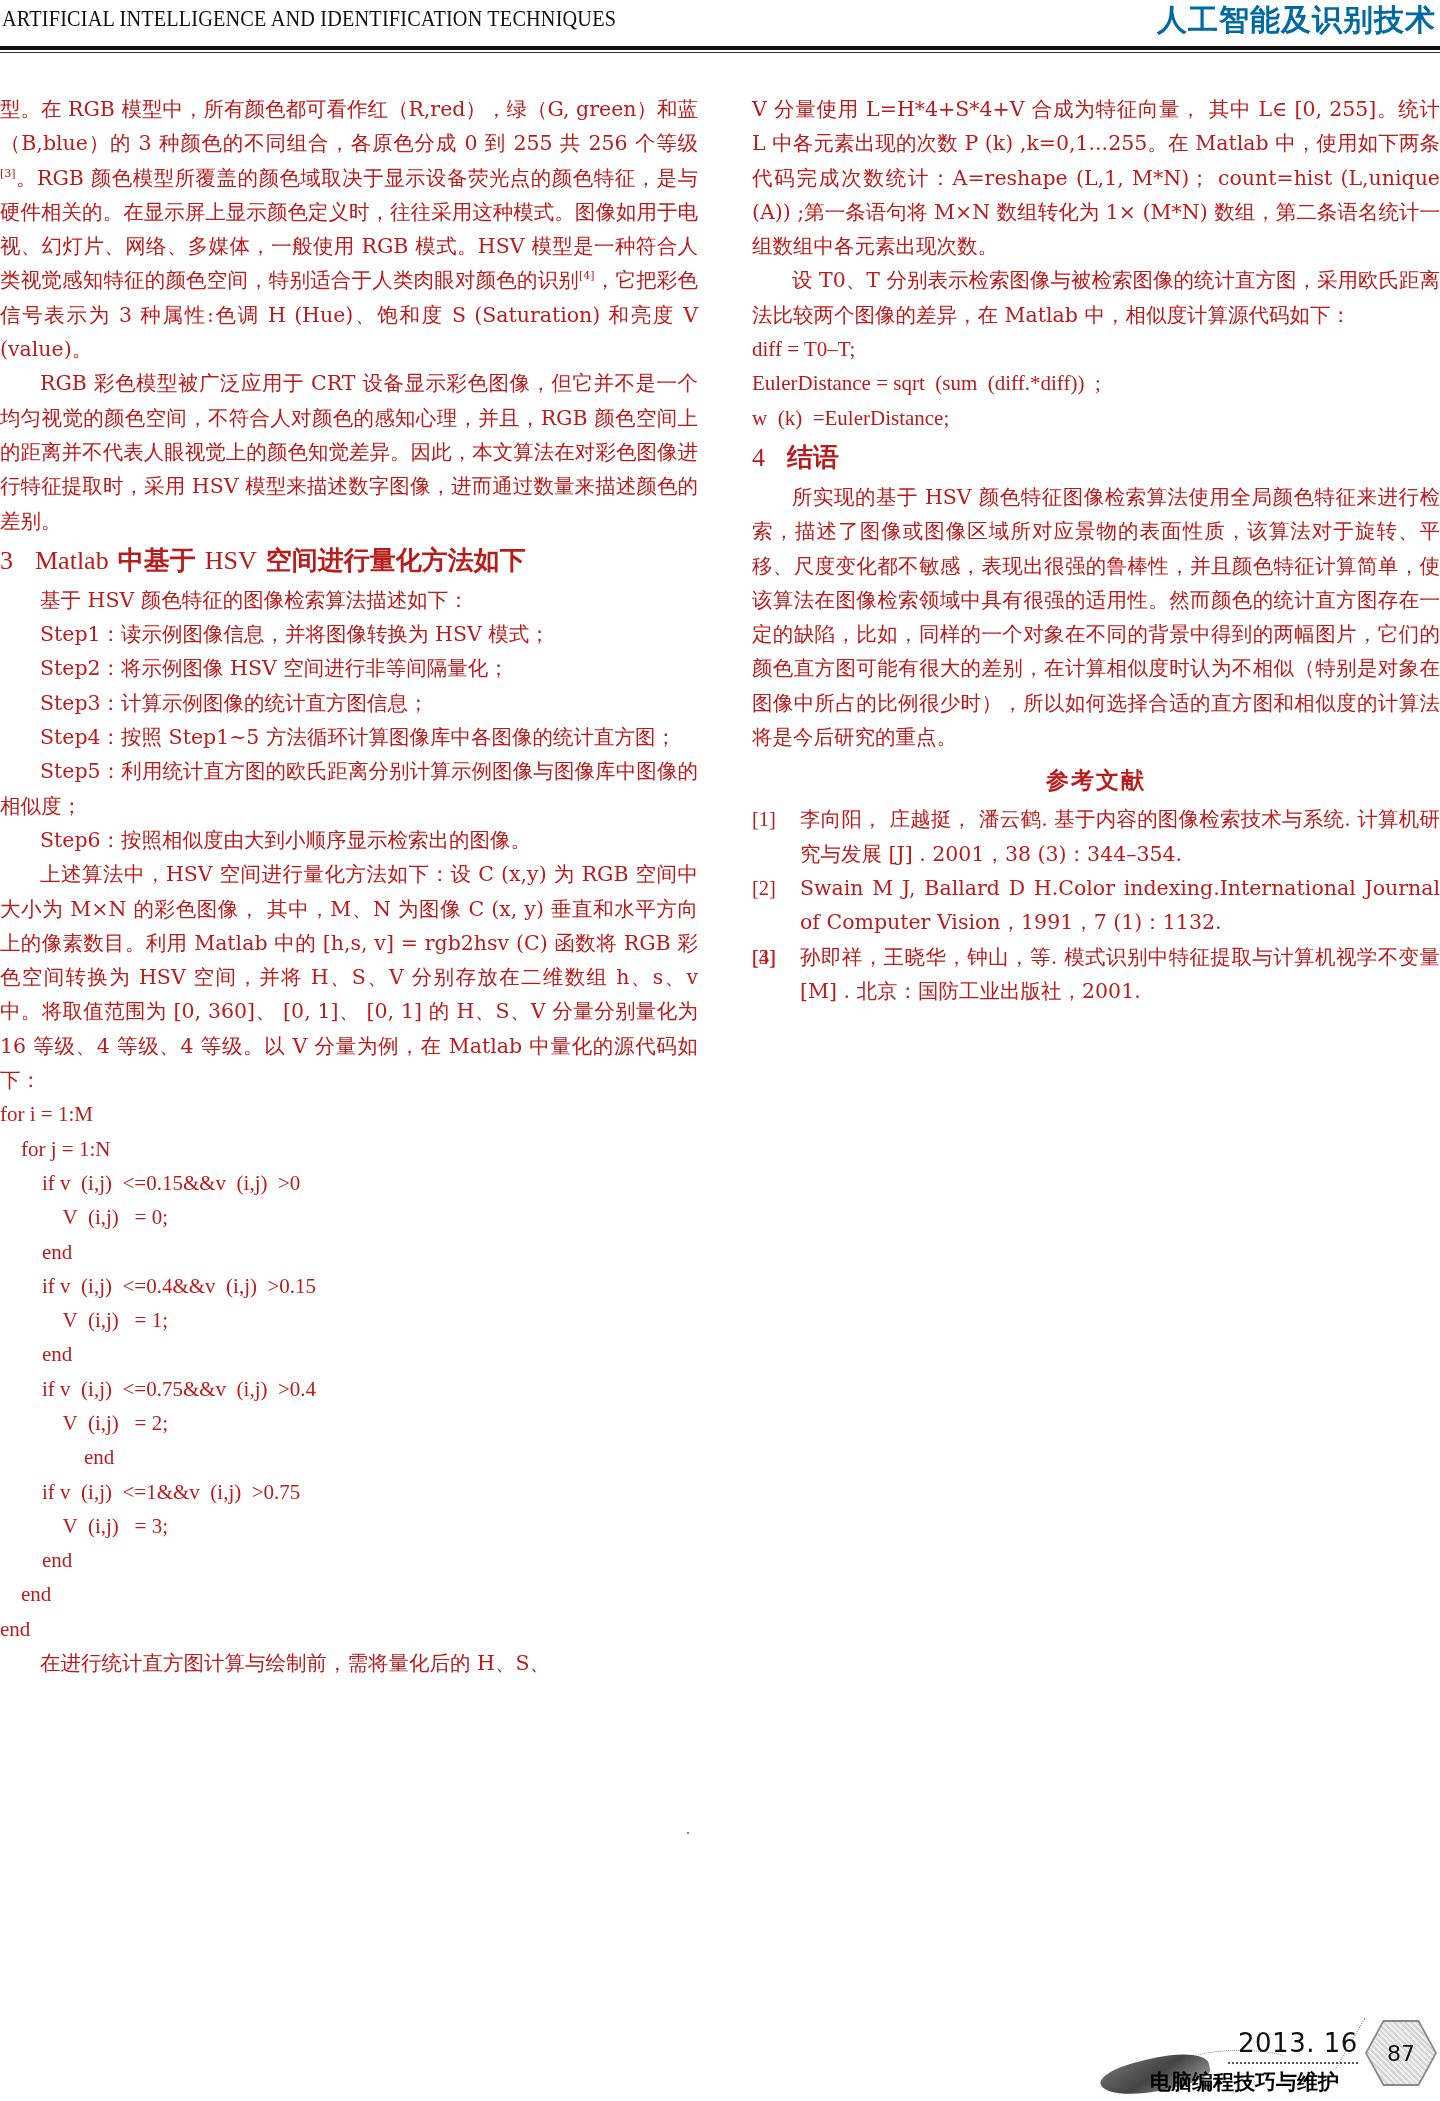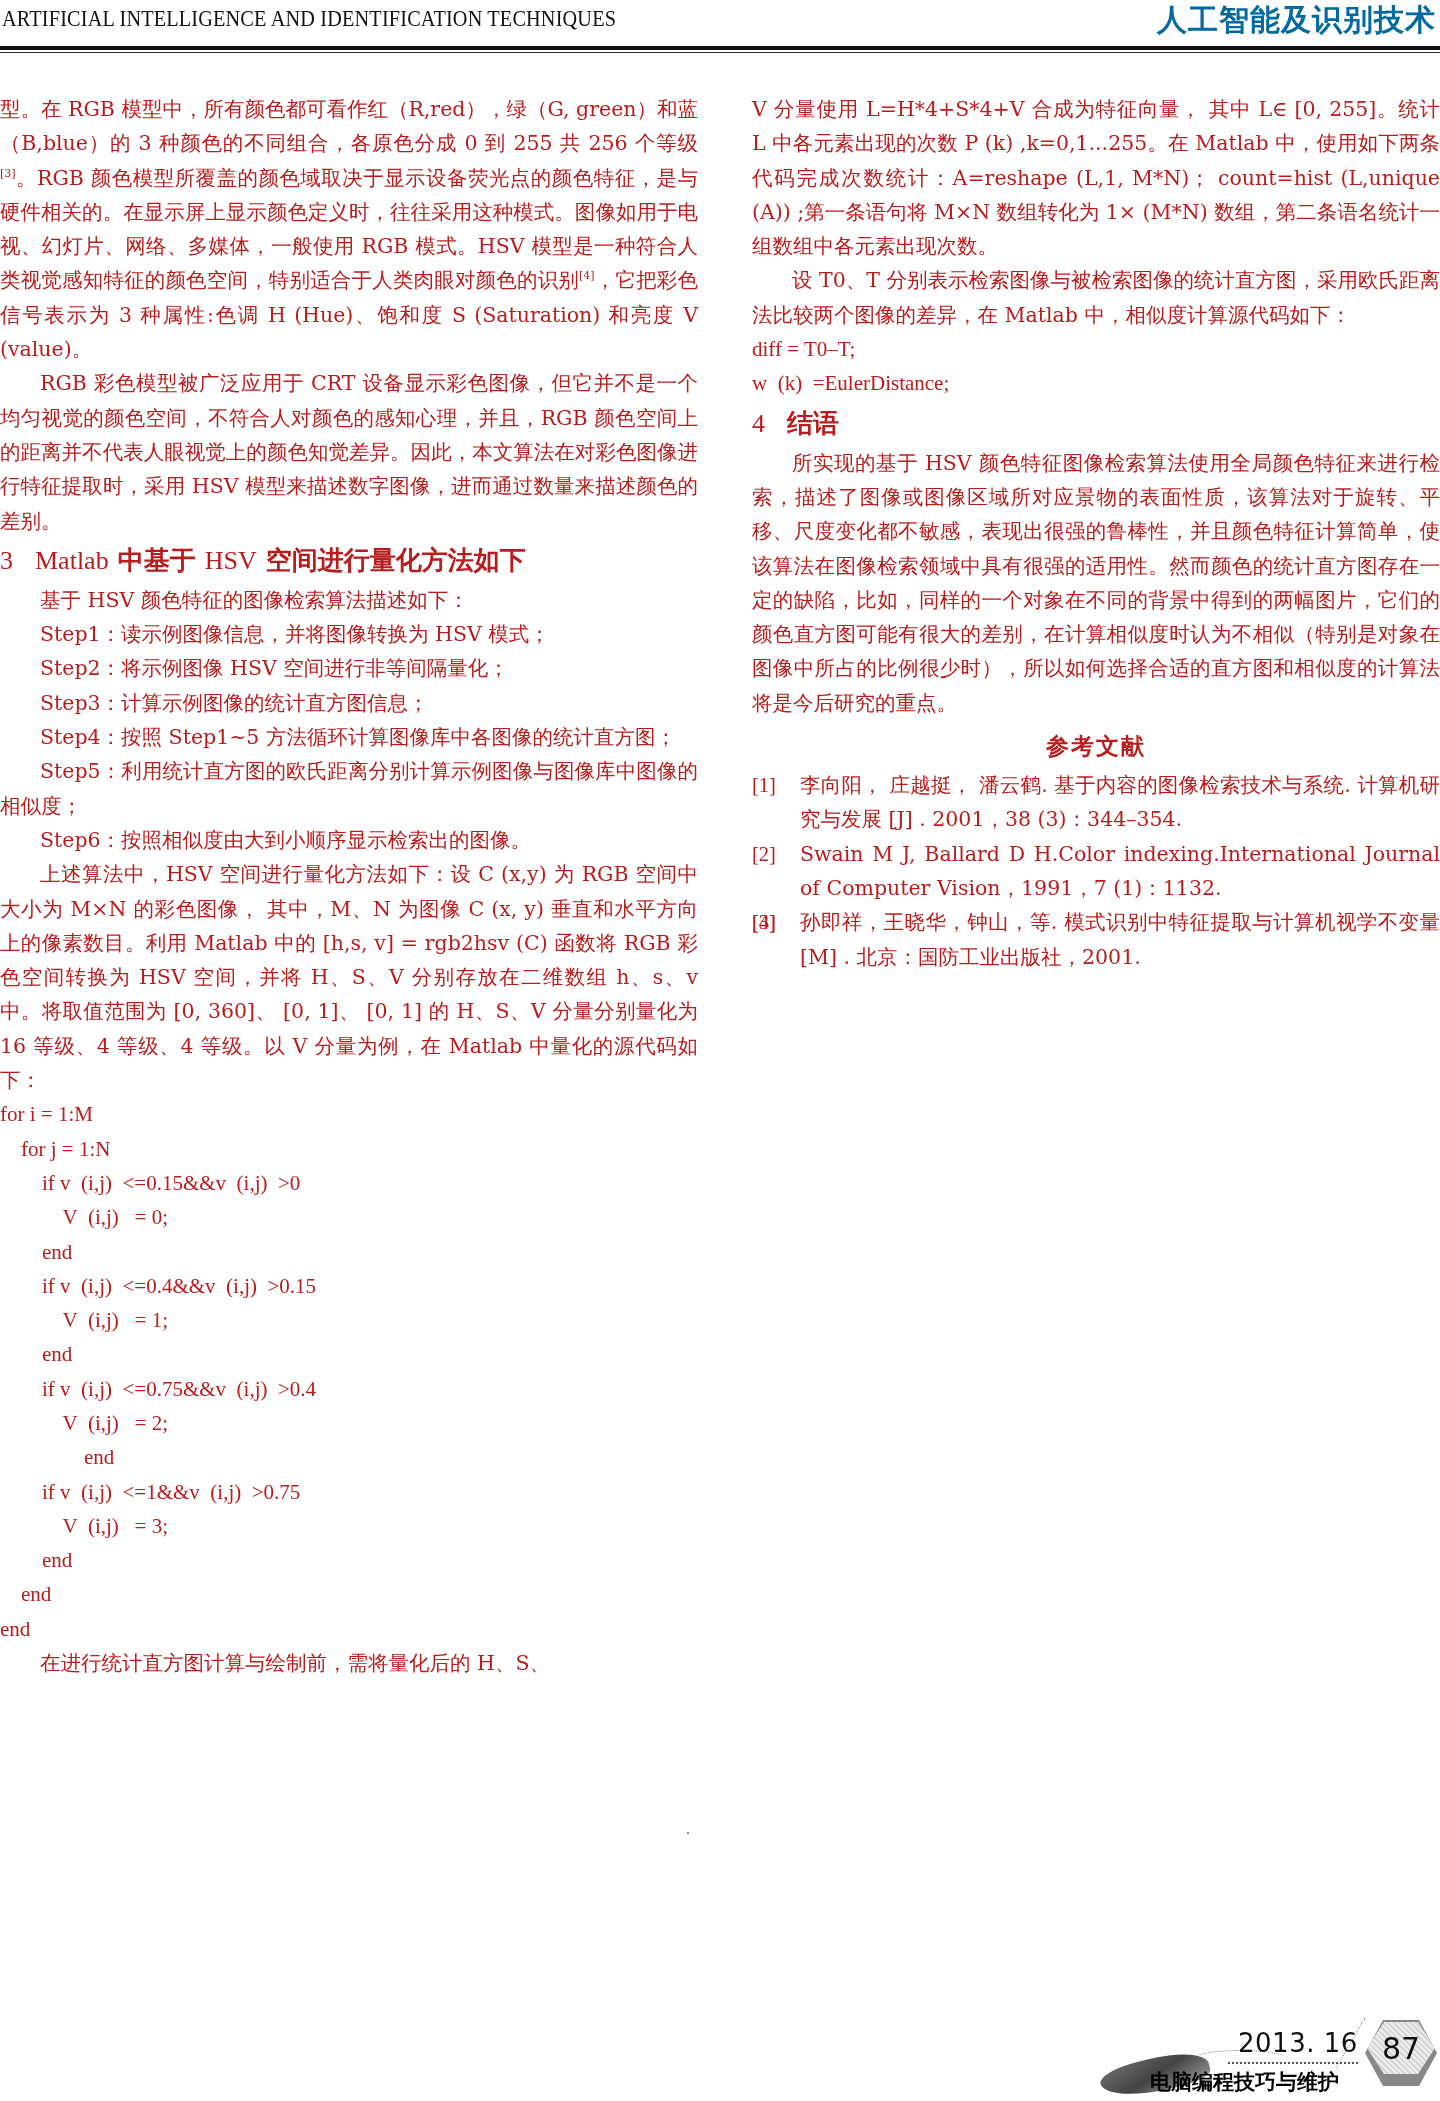--- a/index.html
+++ b/index.html
@@ -64,25 +64,25 @@
   .footer-mag {
     position: absolute; left: 90px; top: 58px; font-family: "DejaVu Sans", sans-serif; font-weight: bold;
     font-size: 21px; color: #000; letter-spacing: 0px;
   }
   .footer-hex {
     position: absolute; left: 305px; top: 10px; width: 72px; height: 66px;
     clip-path: polygon(25% 0, 75% 0, 100% 50%, 75% 100%, 25% 100%, 0 50%);
     background: #888;
   }
   .footer-hex-inner {
-    position: absolute; left: 2px; top: 2px; width: 68px; height: 52px;
+    position: absolute; left: 2px; top: 2px; width: 68px; height: 62px;
     clip-path: polygon(25% 0, 75% 0, 100% 50%, 75% 100%, 25% 100%, 0 50%);
     background: repeating-linear-gradient(45deg, #eee 0 2px, #d5d5d5 2px 4px);
     display: flex; align-items: center; justify-content: center;
-    font-family: "DejaVu Sans", sans-serif; font-size: 30px; color: #111;
+    font-family: "DejaVu Sans", sans-serif; font-size: 22px; color: #111;
   }
   .footer-slashes { position: absolute; left: 290px; top: 8px; width: 16px; height: 50px;
     border-left: 1px dotted #888; transform: skewX(-30deg); }
   .stray-dot { position: absolute; left: 687px; top: 1832px; width: 2px; height: 2px; background: #888; }
 </style>
 </head>
 <body>
 
 <div class="header">
   <div class="header-en">ARTIFICIAL INTELLIGENCE AND IDENTIFICATION TECHNIQUES</div>
@@ -128,20 +128,21 @@
   </div>
 
   <p class="p indent">在进行统计直方图计算与绘制前，需将量化后的 H、S、</p>
 </div>
 
 <div class="col right">
   <p class="p">V 分量使用 L=H*4+S*4+V 合成为特征向量， 其中 L∈ [0, 255]。统计 L 中各元素出现的次数 P (k) ,k=0,1...255。在 Matlab 中，使用如下两条代码完成次数统计：A=reshape (L,1, M*N)； count=hist (L,unique (A)) ;第一条语句将 M×N 数组转化为 1× (M*N) 数组，第二条语名统计一组数组中各元素出现次数。</p>
   <p class="p indent">设 T0、T 分别表示检索图像与被检索图像的统计直方图，采用欧氏距离法比较两个图像的差异，在 Matlab 中，相似度计算源代码如下：</p>
   <div>
     <div class="code">diff = T0–T;</div>
+    <div class="code">EulerDistance = sqrt  (sum  (diff.*diff))  ;</div>
     <div class="code">w  (k)  =EulerDistance;</div>
   </div>
   <div class="section-title">
     <span class="num">4</span><span>结语</span>
   </div>
   <p class="p indent">所实现的基于 HSV 颜色特征图像检索算法使用全局颜色特征来进行检索，描述了图像或图像区域所对应景物的表面性质，该算法对于旋转、平移、尺度变化都不敏感，表现出很强的鲁棒性，并且颜色特征计算简单，使该算法在图像检索领域中具有很强的适用性。然而颜色的统计直方图存在一定的缺陷，比如，同样的一个对象在不同的背景中得到的两幅图片，它们的颜色直方图可能有很大的差别，在计算相似度时认为不相似（特别是对象在图像中所占的比例很少时），所以如何选择合适的直方图和相似度的计算法将是今后研究的重点。</p>
 
   <div class="ref-title">参考文献</div>
   <div>
     <p class="ref"><span class="ref-num">[1]</span><span>李向阳， 庄越挺， 潘云鹤. 基于内容的图像检索技术与系统. 计算机研究与发展 [J] . 2001，38 (3)：344–354.</span></p>

